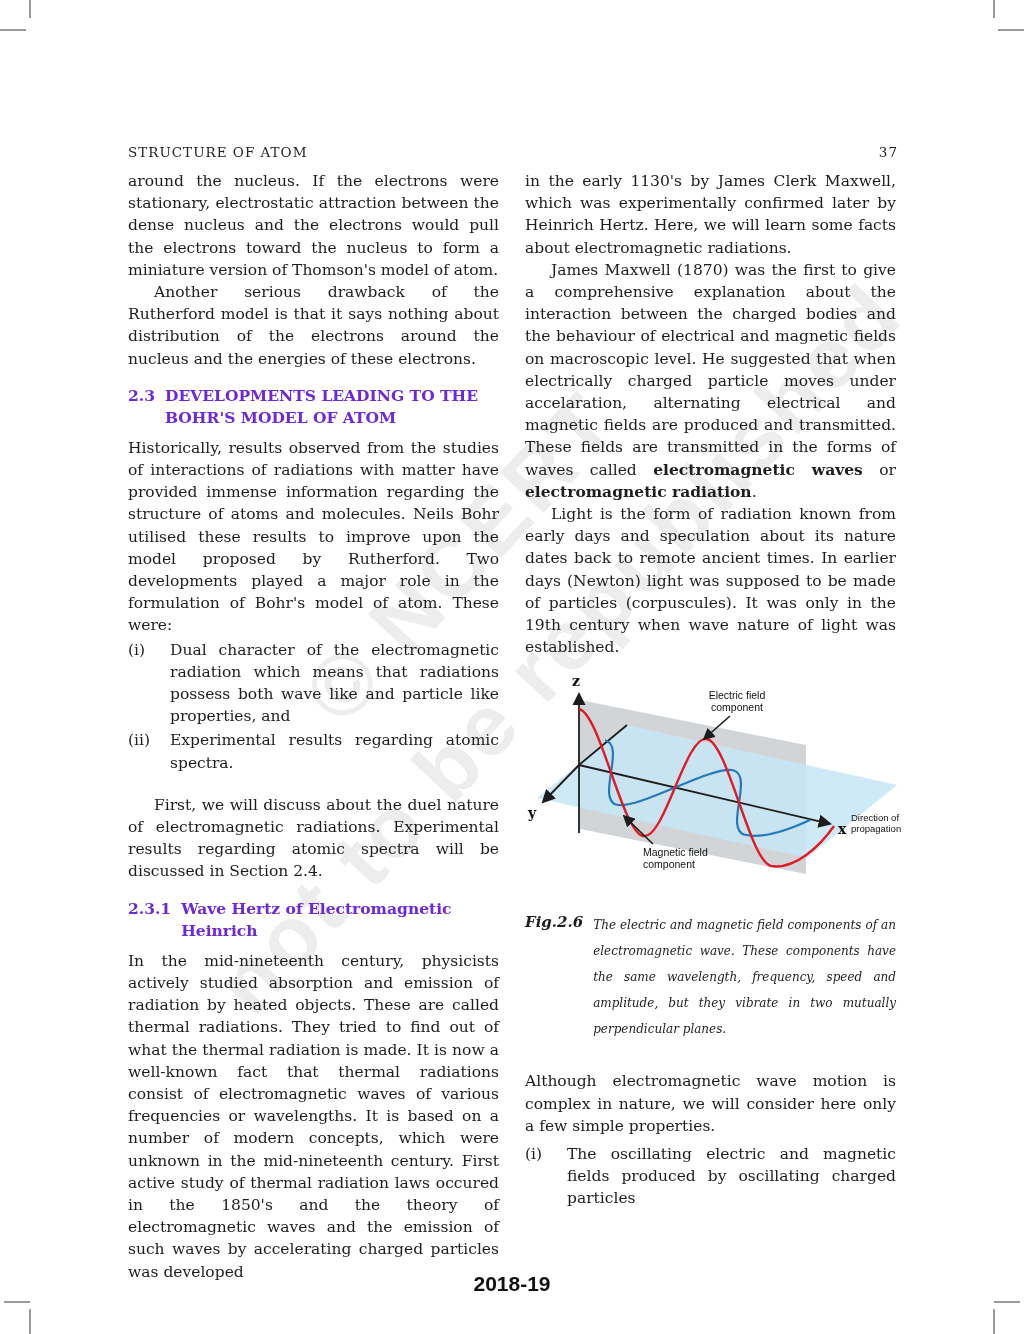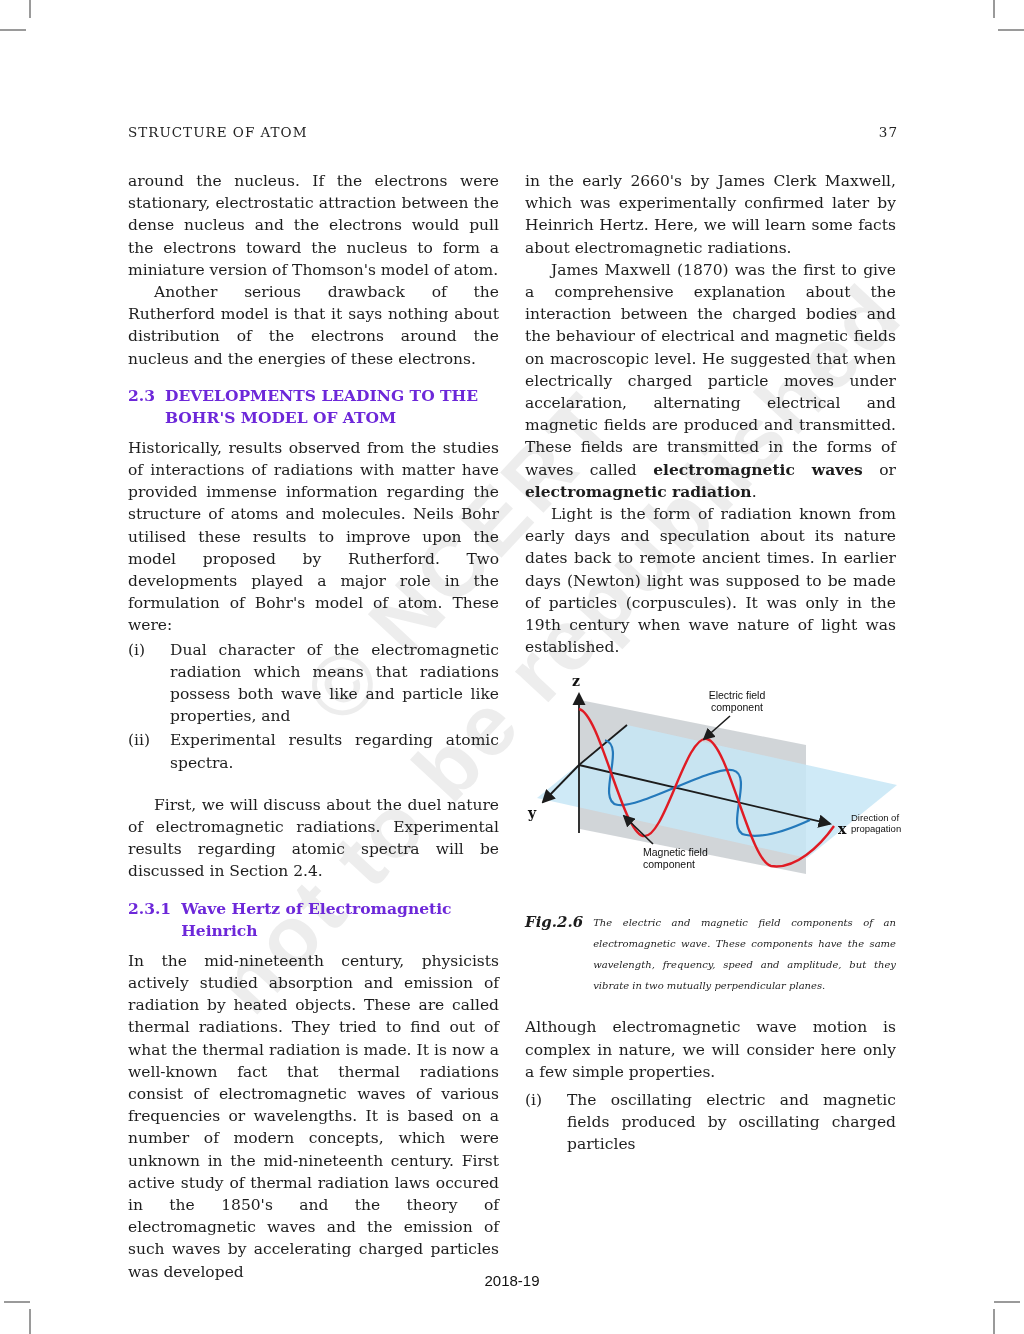--- a/index.html
+++ b/index.html
@@ -6,41 +6,41 @@
   .page{position:relative;width:1024px;height:1334px;background:#ffffff;overflow:hidden;
         font-family:"DejaVu Serif","Liberation Serif",serif;color:#1d1d1d;}
   
   .crop{position:absolute;background:#9a9a9a;}
   
   .watermark{position:absolute;left:30px;top:470px;width:960px;transform:rotate(-47deg);
              text-align:center;font-family:"Liberation Sans",sans-serif;font-weight:bold;
              font-size:86px;line-height:1.55;color:rgba(125,125,125,0.14);
              letter-spacing:4px;pointer-events:none;white-space:nowrap;}
   
-  .header{position:absolute;left:128px;top:124px;width:770px;display:flex;
+  .header{position:absolute;left:128px;top:144px;width:770px;display:flex;
           justify-content:space-between;font-size:13.5px;letter-spacing:1px;color:#222;text-align:center;}
   
   .columns{position:absolute;left:128px;top:170px;width:772px;display:flex;gap:26px;}
   .col{width:371px;}
   p{margin:0;font-size:15.5px;line-height:22.2px;}
   .just{text-align:justify;}
   .ind{text-indent:26px;}
   .heading{display:flex;gap:10px;color:#6d28d9;font-weight:bold;font-size:15.5px;
            line-height:22px;margin:15px 0 8px 0;}
   .h-line{display:block;}
   .list-item{display:flex;margin:2px 0;}
   .marker{flex:none;width:42px;font-size:15.5px;line-height:22.2px;}
   .li-text{flex:1;font-size:15.5px;line-height:22.2px;}
   .figure{margin:10px 0 2px 0;}
   .caption{display:flex;gap:10px;margin-top:18px;}
   .cap-label{flex:none;font-weight:bold;font-style:italic;font-size:15px;line-height:21px;}
-  .cap-text{flex:1;font-style:italic;font-size:10px;line-height:21px;text-align:justify;}
-  .after-fig{margin-top:20px;}
+  .cap-text{flex:1;font-style:italic;font-size:12px;line-height:26px;text-align:justify;}
+  .after-fig{margin-top:28px;}
   .footer{position:absolute;left:0;top:1272px;width:1024px;text-align:center;
-          font-family:"Liberation Sans",sans-serif;font-size:15px;color:#111;}
+          font-family:"Liberation Sans",sans-serif;font-size:21px;color:#111;font-weight:bold;}
   svg text{font-family:"Liberation Sans",sans-serif;fill:#111;}
   .axis-letter{font-family:"DejaVu Serif",serif;font-weight:bold;font-size:14px;}
 </style>
 </head>
 <body>
 
 <div class="page">
 
   <div class="crop" style="left:29px;top:0;width:2px;height:18px;"></div>
   <div class="crop" style="left:0;top:29px;width:26px;height:2px;"></div>
@@ -93,21 +93,21 @@
         <span class="h-text">
           <span class="h-line">Wave Hertz of Electromagnetic</span>
           <span class="h-line">Heinrich</span>
         </span>
       </div>
 
       <p class="just">In the mid-nineteenth century, physicists actively studied absorption and emission of radiation by heated objects. These are called thermal radiations. They tried to find out of what the thermal radiation is made. It is now a well-known fact that thermal radiations consist of electromagnetic waves of various frequencies or wavelengths. It is based on a number of modern concepts, which were unknown in the mid-nineteenth century. First active study of thermal radiation laws occured in the 1850's and the theory of electromagnetic waves and the emission of such waves by accelerating charged particles was developed</p>
     </div>
 
     <div class="col">
-      <p class="just">in the early 2660's by James Clerk Maxwell, which was experimentally confirmed later by Heinrich Hertz. Here, we will learn some facts about electromagnetic radiations.</p>
+      <p class="just">in the early 1130's by James Clerk Maxwell, which was experimentally confirmed later by Heinrich Hertz. Here, we will learn some facts about electromagnetic radiations.</p>
       <p class="just ind"><span>James Maxwell (1870) was the first to give a comprehensive explanation about the interaction between the charged bodies and the behaviour of electrical and magnetic fields on macroscopic level. He suggested that when electrically charged particle moves under accelaration, alternating electrical and magnetic fields are produced and transmitted. These fields are transmitted in the forms of waves called </span><b>electromagnetic waves</b><span> or </span><b>electromagnetic radiation</b><span>.</span></p>
       <p class="just ind">Light is the form of radiation known from early days and speculation about its nature dates back to remote ancient times. In earlier days (Newton) light was supposed to be made of particles (corpuscules). It was only in the 19th century when wave nature of light was established.</p>
 
       <div class="figure">
         <svg width="390" height="222" viewBox="0 0 390 222">
           <defs>
             <marker id="ah" viewBox="0 0 10 10" refX="8.5" refY="5" markerWidth="7.5" markerHeight="7.5" orient="auto-start-reverse">
               <path d="M0,0 L10,5 L0,10 z" fill="#1c1c1c"></path>
             </marker>
           </defs>

